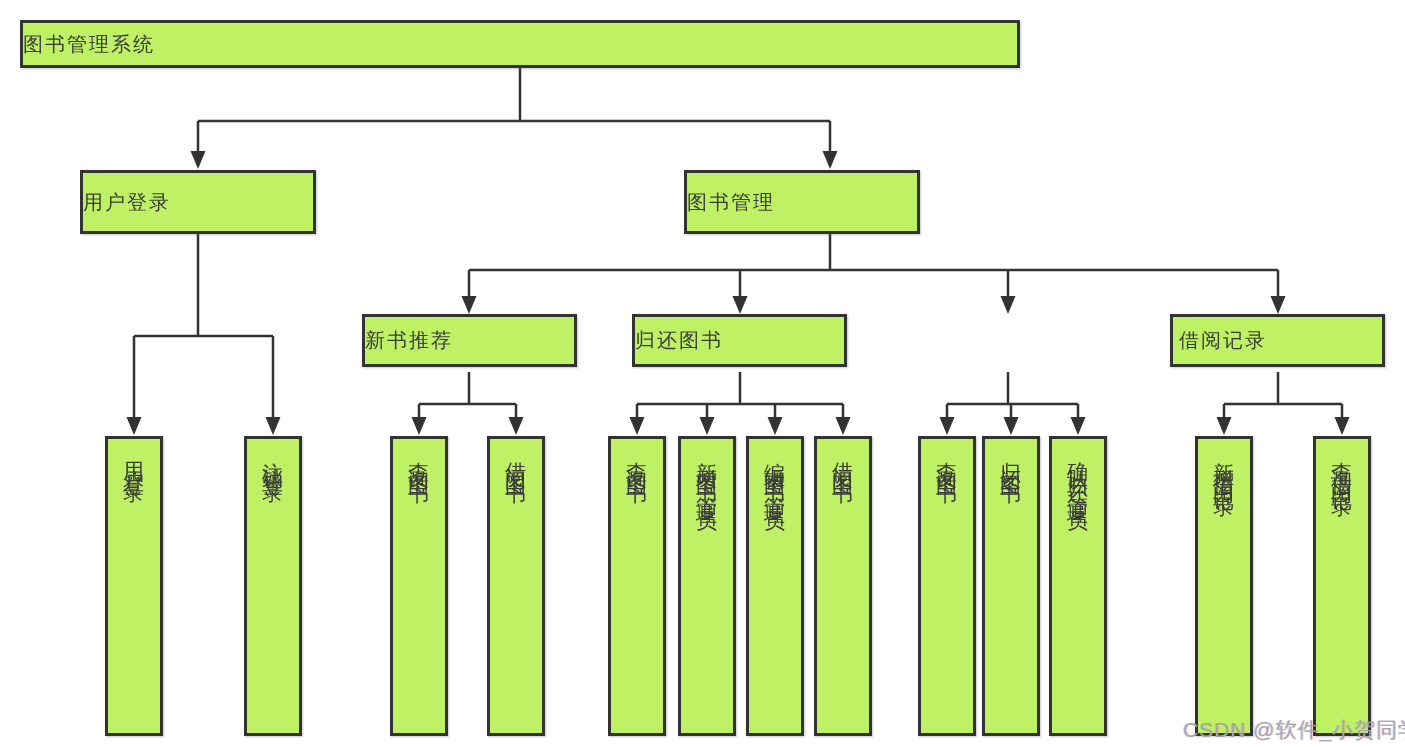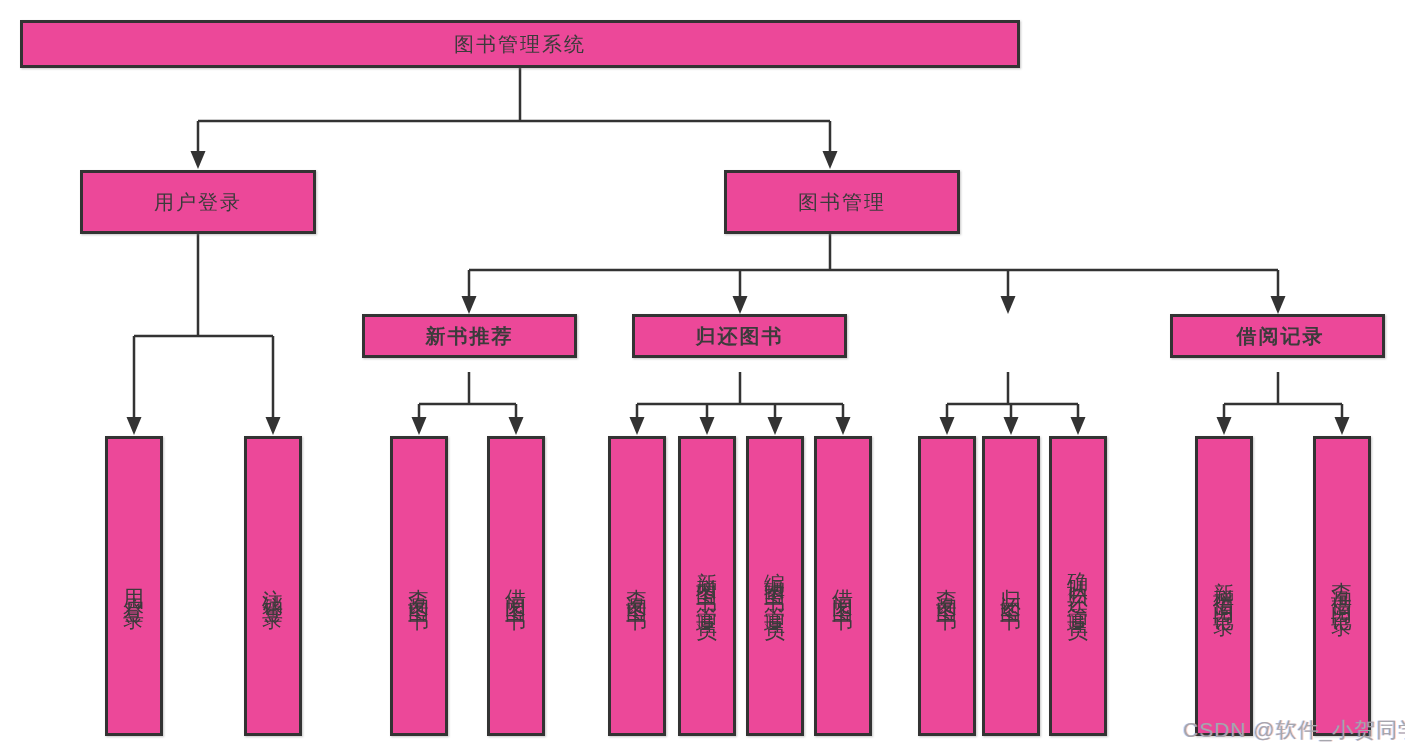--- a/index.html
+++ b/index.html
@@ -7,38 +7,37 @@
     position: relative;
     width: 1405px;
     height: 747px;
     background: #ffffff;
     font-family: "Liberation Sans", "DejaVu Sans", sans-serif;
     overflow: hidden;
   }
   svg.wires { position: absolute; left: 0; top: 0; z-index: 1; }
   .box {
     position: absolute;
-    background: #ec4899;
+    background: #bef264;
     border: 3px solid #333333;
     box-sizing: border-box;
     display: flex;
     align-items: center;
-    justify-content: center;
     color: #3b3b3b;
     z-index: 2;
     box-shadow: 1px 1px 2px rgba(130,130,130,0.45);
   }
   .h-label { font-size: 20px; letter-spacing: 2px; white-space: nowrap; }
   
   .root-box   { left: 20px;  top: 20px;  width: 1000px; height: 48px; }
   
   .n-user-login    { left: 80px;  top: 170px; width: 236px; height: 64px; }
-  .n-book-mgmt     { left: 724px; top: 170px; width: 236px; height: 64px; }
+  .n-book-mgmt     { left: 684px; top: 170px; width: 236px; height: 64px; }
   
-  .lvl3 { top: 314px; width: 215px; height: 44px; font-weight: bold; }
+  .lvl3 { top: 314px; width: 215px; height: 53px; }
   .n-new-book   { left: 362px; }
   .n-borrowing  { left: 632px; }
   .n-current    { left: 900px; }
   .n-records    { left: 1170px; padding-left: 6px; }
   
   .leaf {
     top: 436px;
     width: 58px;
     height: 300px;
     writing-mode: vertical-rl;

